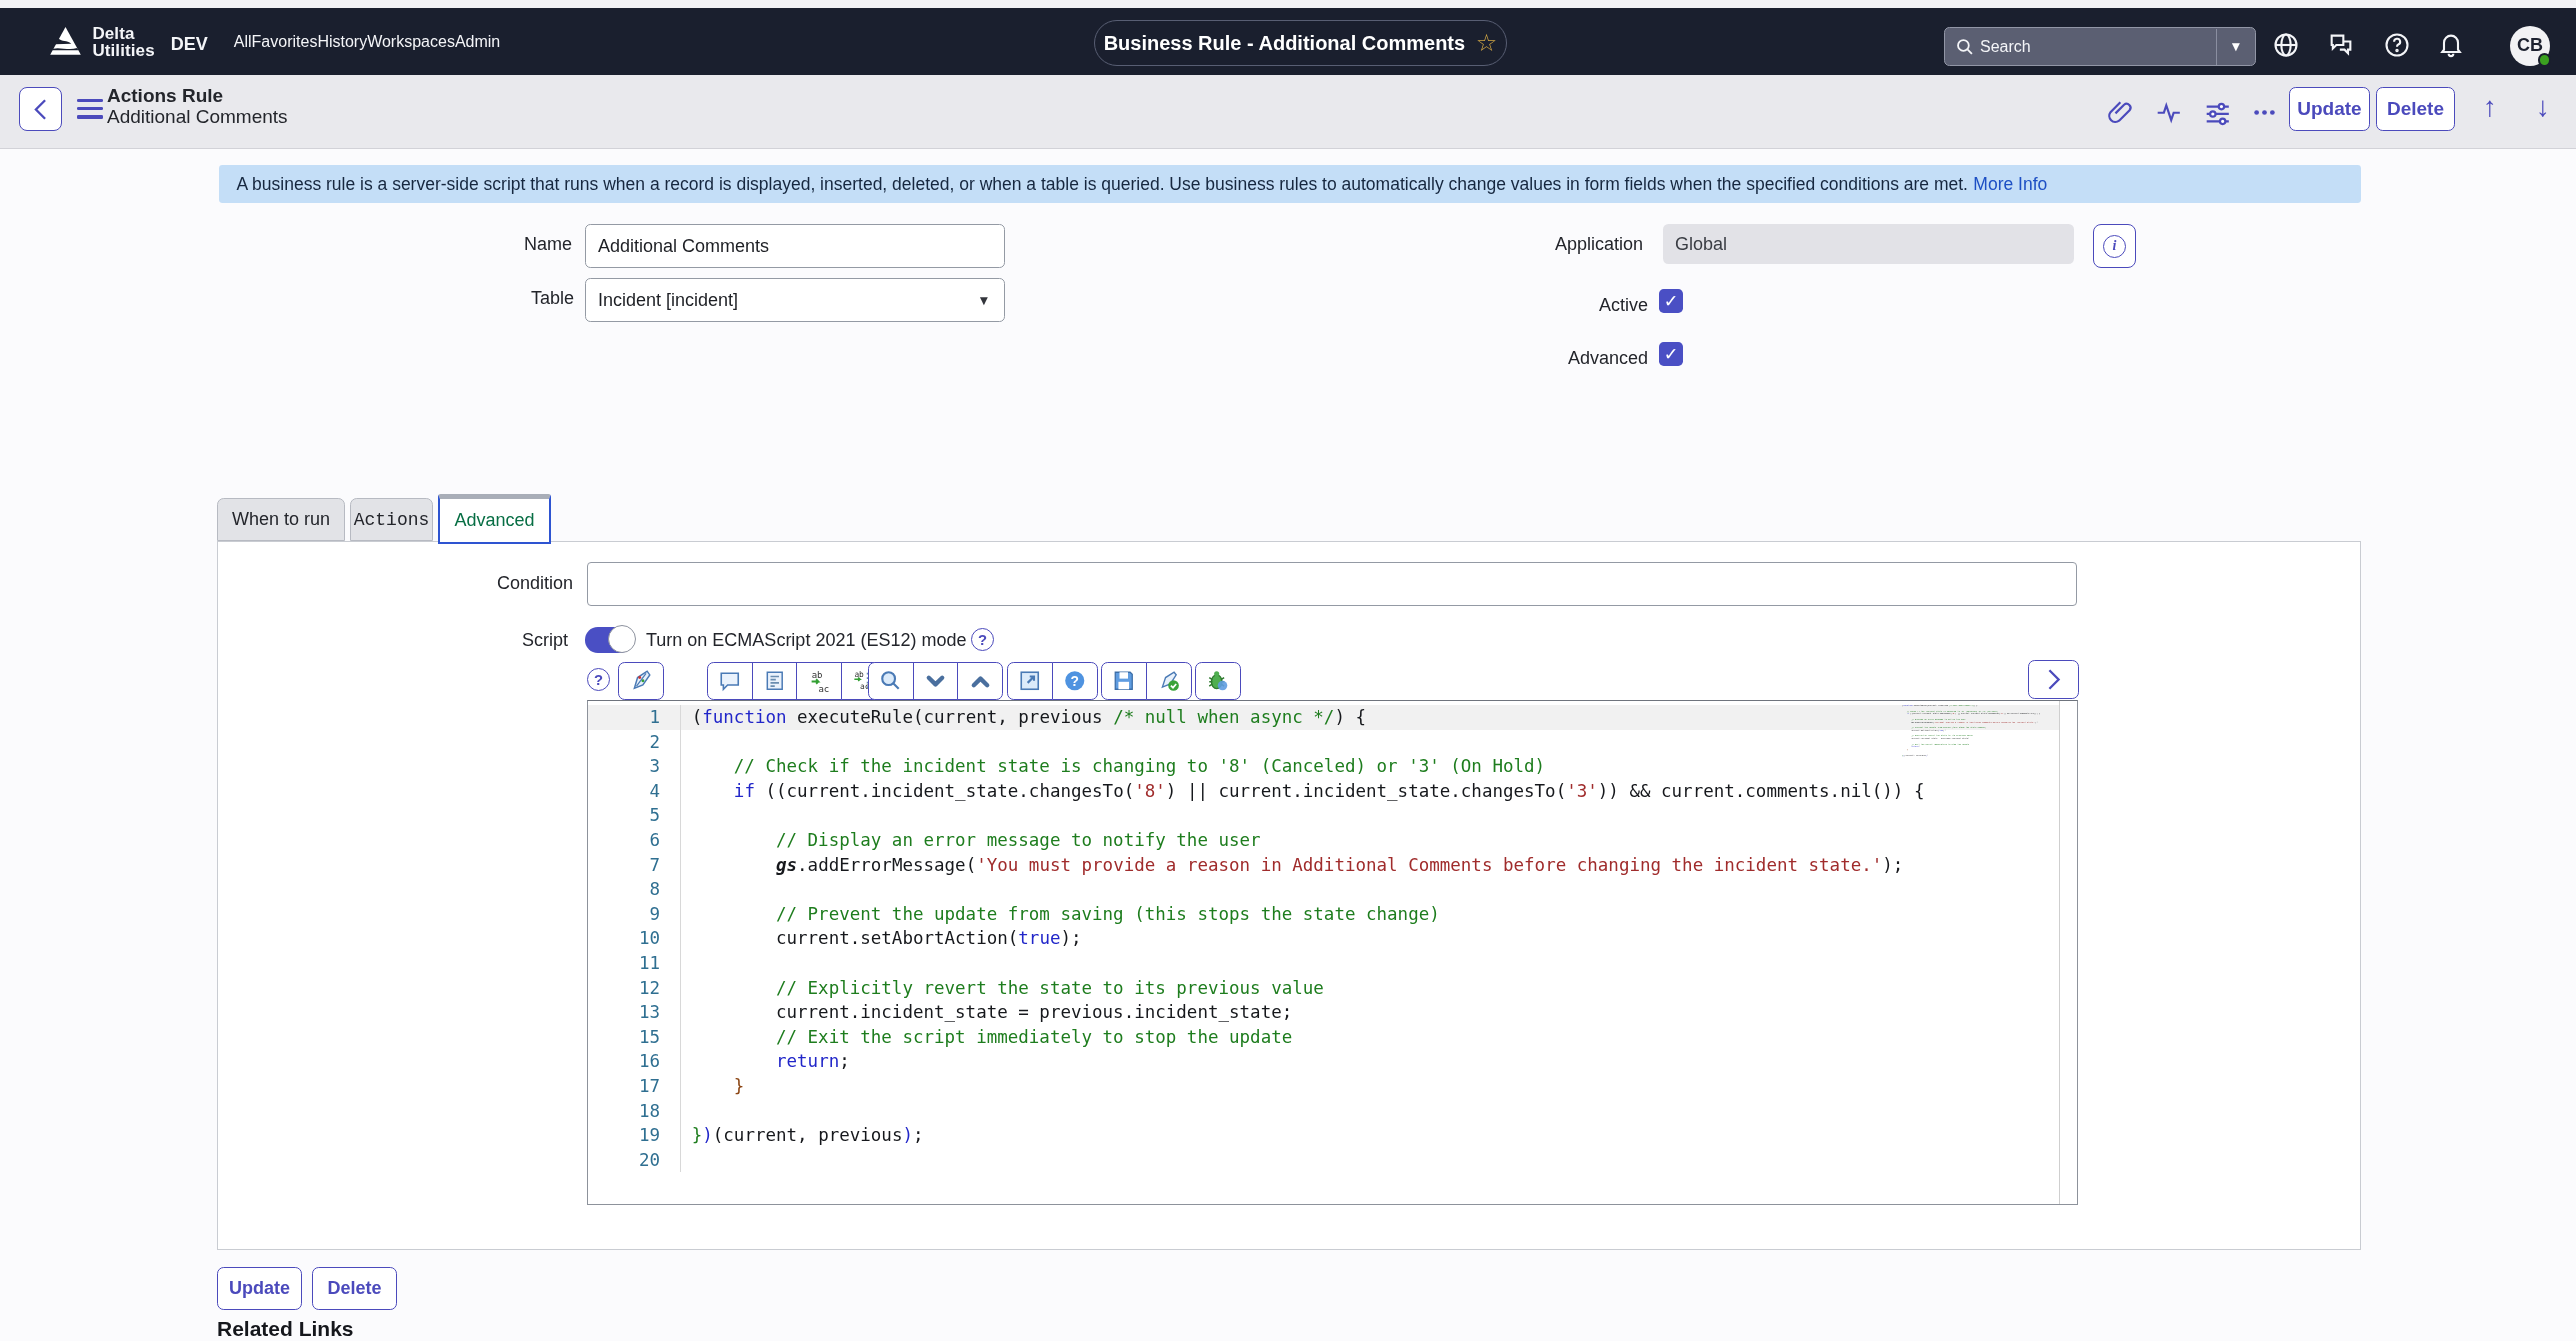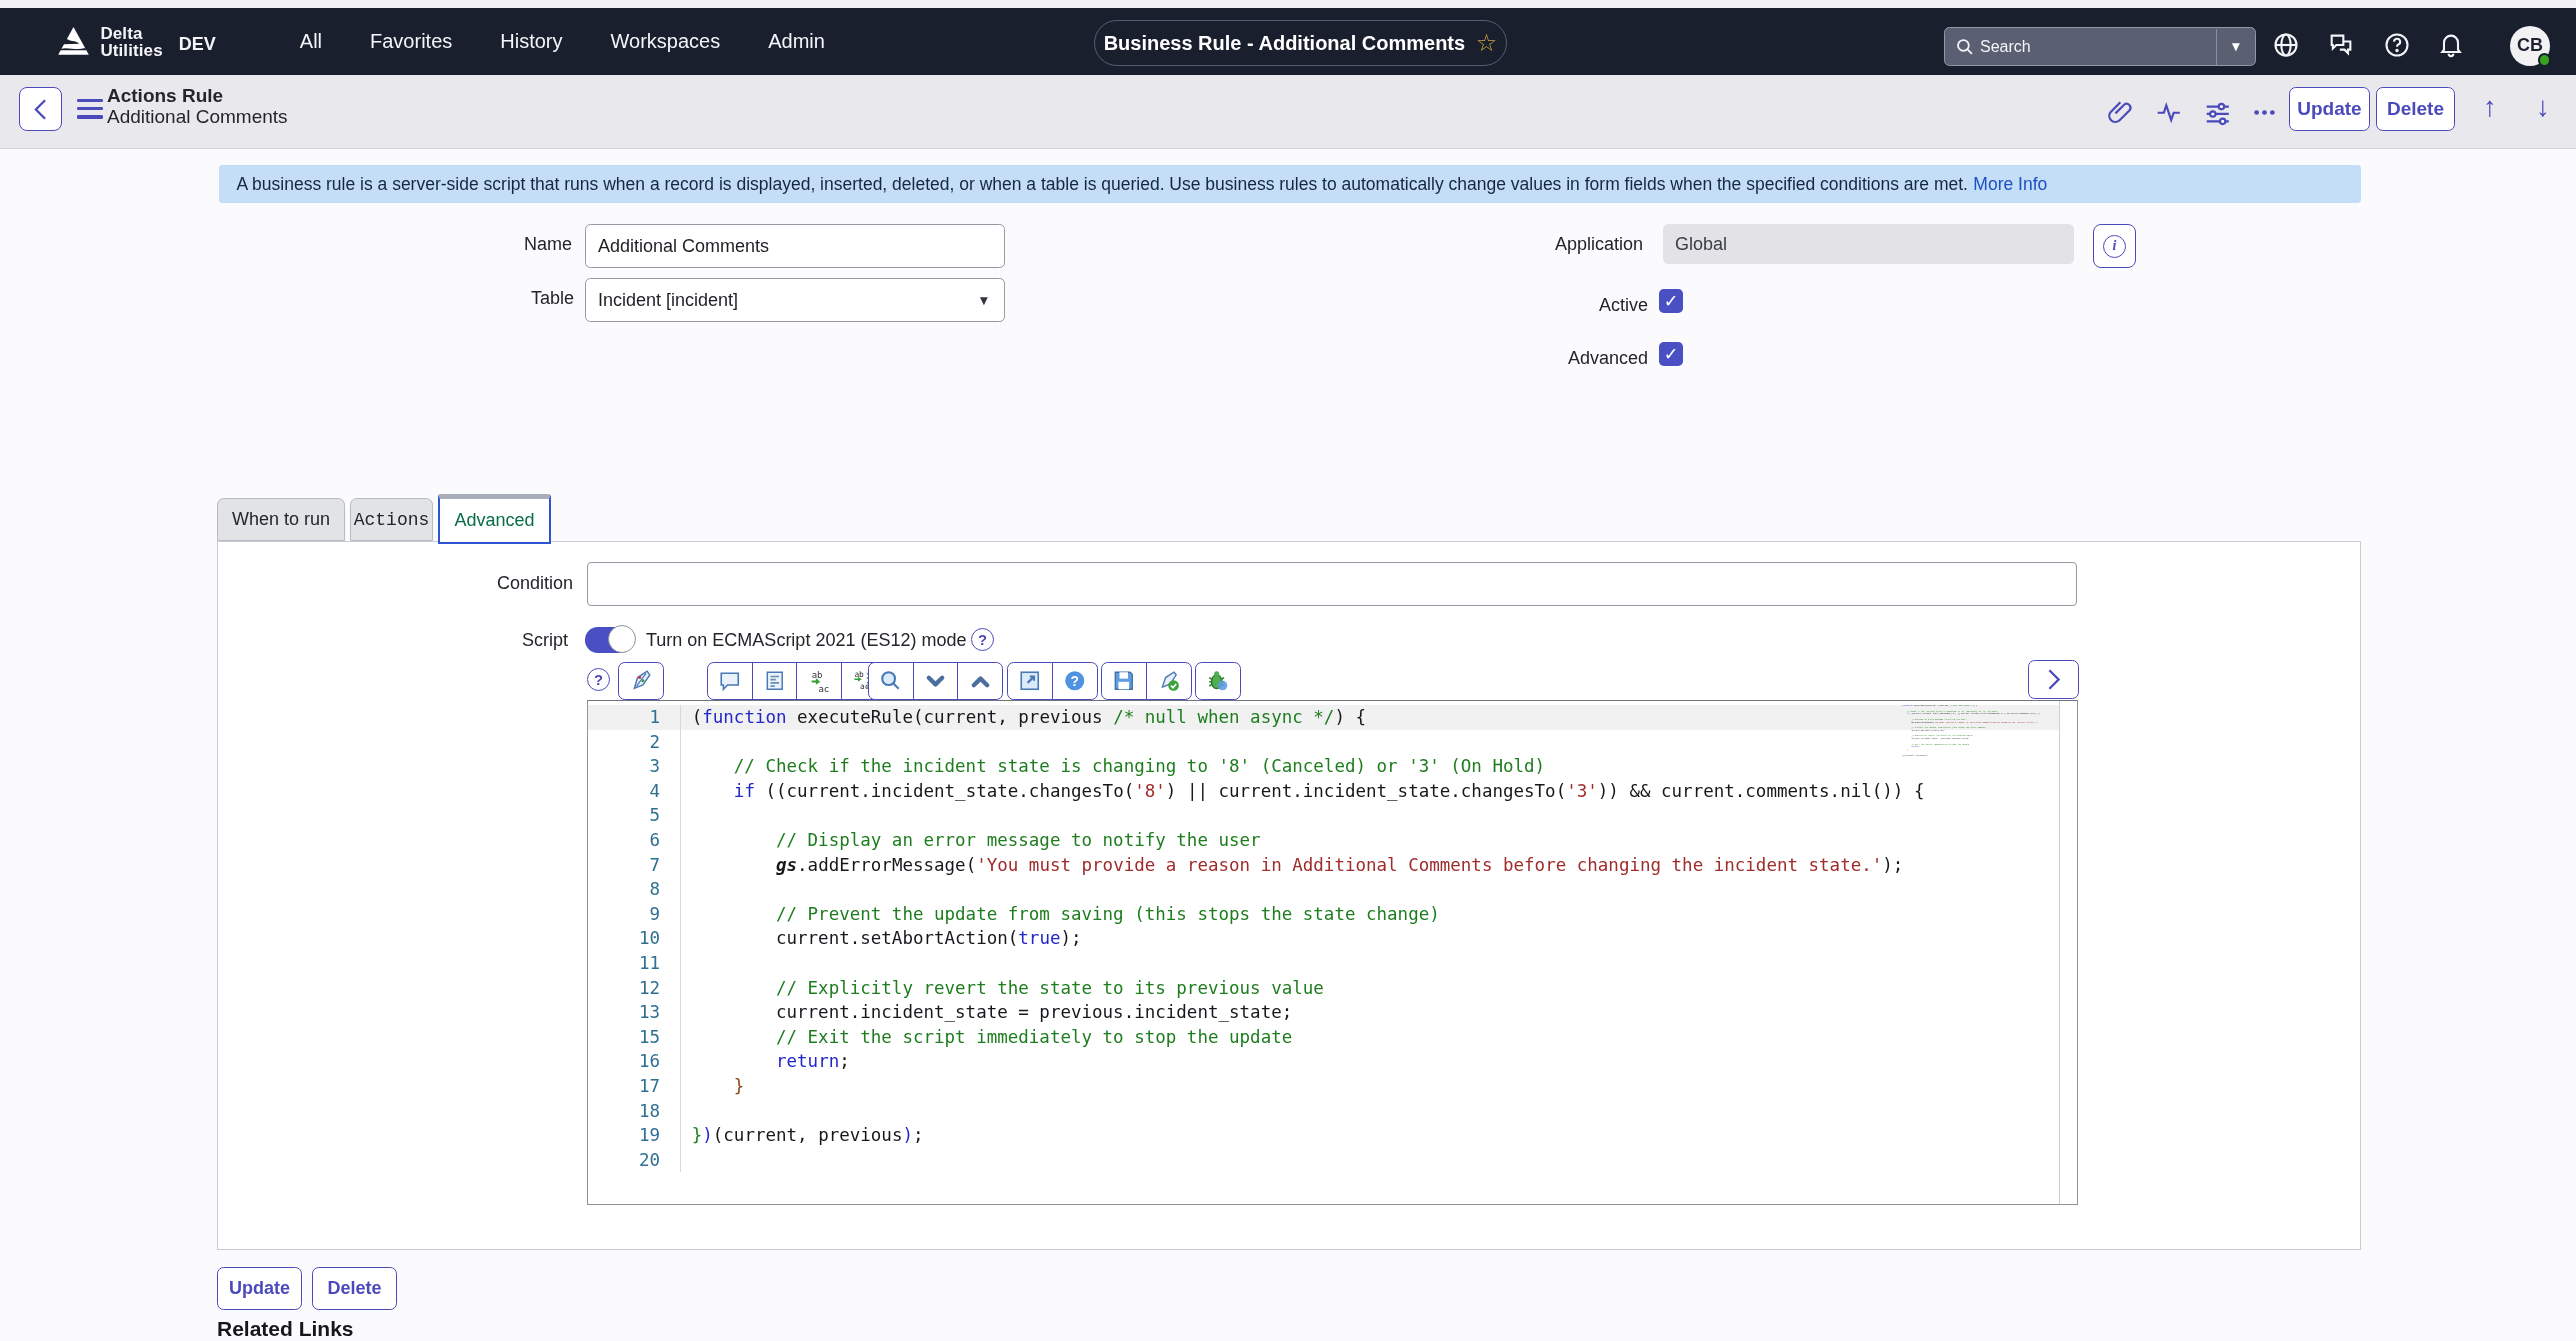--- a/index.html
+++ b/index.html
@@ -4,25 +4,25 @@
 <style>
   * { margin:0; padding:0; box-sizing:border-box; }
   html,body { width:2576px; height:1341px; overflow:hidden; background:#fbfbfd;
               font-family:"Liberation Sans", sans-serif; }
   #app { position:relative; width:2576px; height:1341px; }
   .abs { position:absolute; }
 
   
   #topstrip { left:0; top:0; width:2576px; height:8px; background:#f2f2f5; }
   #nav { left:0; top:8px; width:2576px; height:67px; background:#1a1f2e; color:#f4f5f8;
-         display:flex; align-items:center;padding-left:8px; }
+         display:flex; align-items:center; }
   .brand { display:flex; align-items:center; gap:9.4px; margin-left:48px; }
   .brand-name { font-weight:bold; font-size:17px; line-height:17px; letter-spacing:0.1px; }
   .env { font-weight:bold; font-size:18px; margin-left:6.7px; margin-top:6.7px; }
-  .nav-menu { display:flex; gap:48px; margin-left:84px; font-size:20px; }
+  .nav-menu { display:flex; margin-left:26px; font-size:16px; }
   .nav-item { cursor:pointer; }
   #record-pill { left:1094px; top:20px; width:413px; height:46px; border:1.3px solid #585e73;
                  border-radius:23px; display:flex; align-items:center; justify-content:center;
                  gap:10.7px; color:#fff; font-weight:bold; font-size:20px; }
   .star { color:#d0a545; font-size:24px; font-weight:normal; }
   #searchbox { left:1944px; top:27px; width:312px; height:39px; background:#5b5f72;
                border:1.3px solid #9296a6; border-radius:5.4px; display:flex; align-items:center; }
   #searchbox input { flex:1; background:transparent; border:none; outline:none; color:#86efac;
                      font-size:16px; font-family:"Liberation Sans", sans-serif; }
   #searchbox input::placeholder { color:#f4f5f8; opacity:1; }

